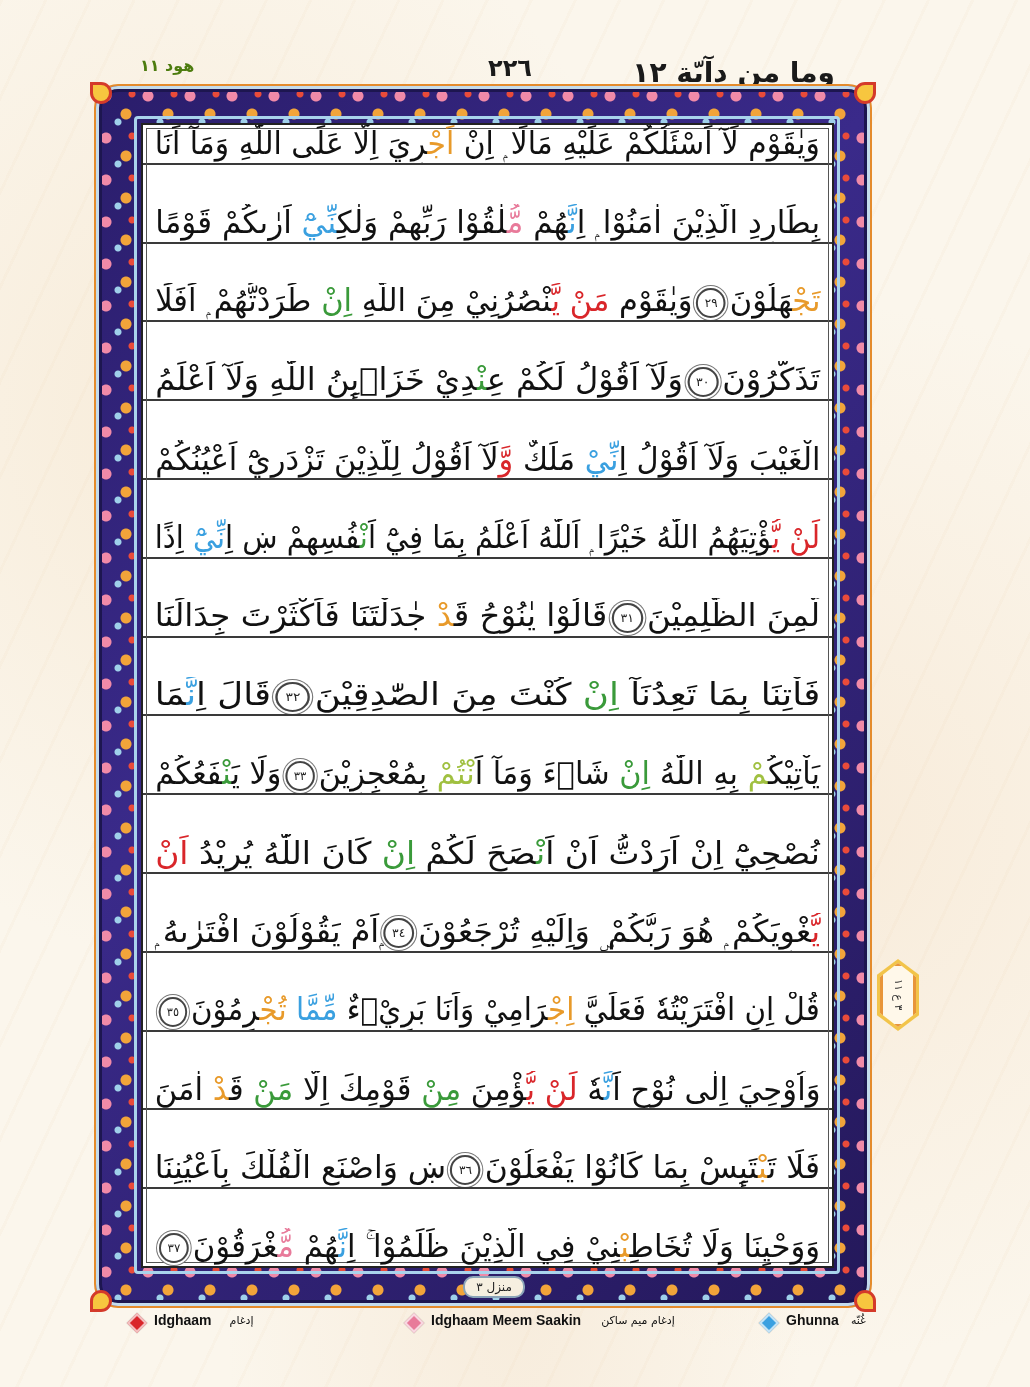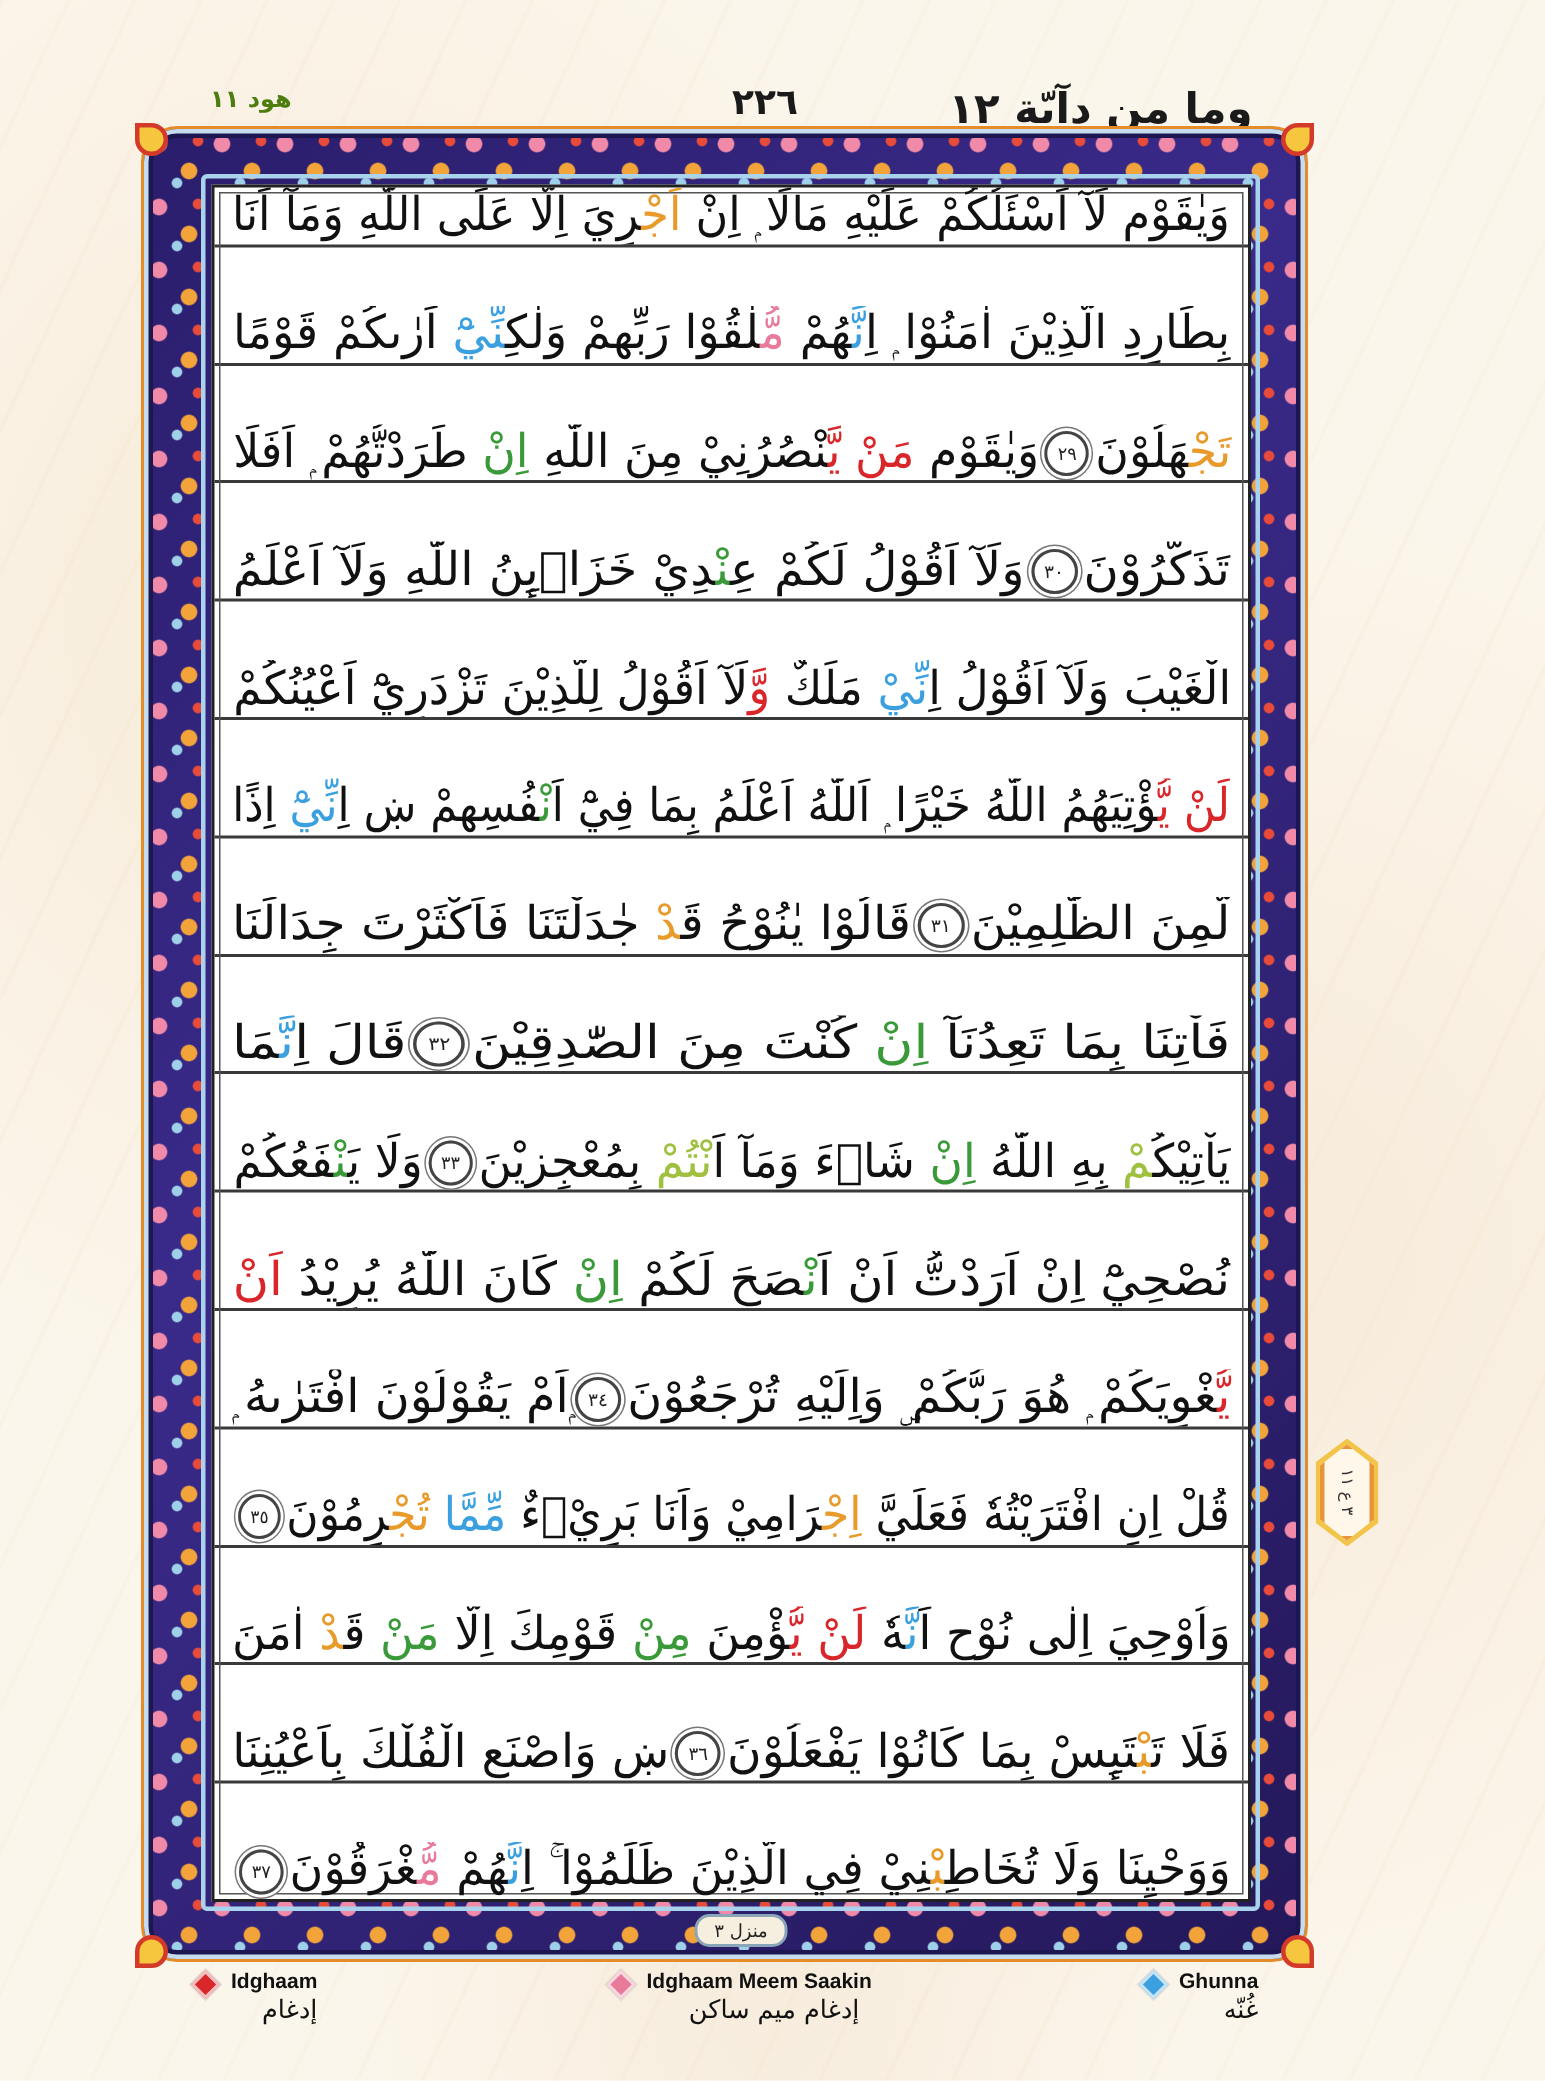--- a/index.html
+++ b/index.html
@@ -101,23 +101,23 @@
     font-size: 12px; color: #222; direction: rtl;
   }
 
   
   .legend { position: absolute; top: 1312px; left: 0; width: 1030px; height: 60px; }
   .legend-item { position: absolute; display: flex; align-items: flex-start; }
   .legend-item .diamond {
     width: 14px; height: 14px; transform: rotate(45deg); margin: 4px 10px 0 4px;
     border: 2px solid rgba(255,255,255,0.7); box-shadow: 0 0 0 1px rgba(0,0,0,0.08);
   }
-  .legend-texts { display: flex; flex-direction: column; }
+  .legend-texts { display: flex; flex-direction: row; }
   .legend-en { font-family: "Liberation Sans", sans-serif; font-weight: bold; font-size: 14px; color: #111; }
-  .legend-ar { font-family: "DejaVu Sans", sans-serif; font-size: 17px; color: #111; direction: rtl; margin-top: 2px; }
+  .legend-ar { font-family: "DejaVu Sans", sans-serif; font-size: 11px; color: #111; direction: rtl; margin-top: 2px; }
   .li-1 { left: 126px; }
   .li-1 .legend-ar { margin-left: 18px; }
   .li-2 { left: 403px; }
   .li-2 .legend-ar { margin-left: 20px; text-align: center; }
   .li-3 { left: 758px; }
   .li-3 .legend-ar { margin-left: 12px; }
 </style>
 </head>
 <body>
 

